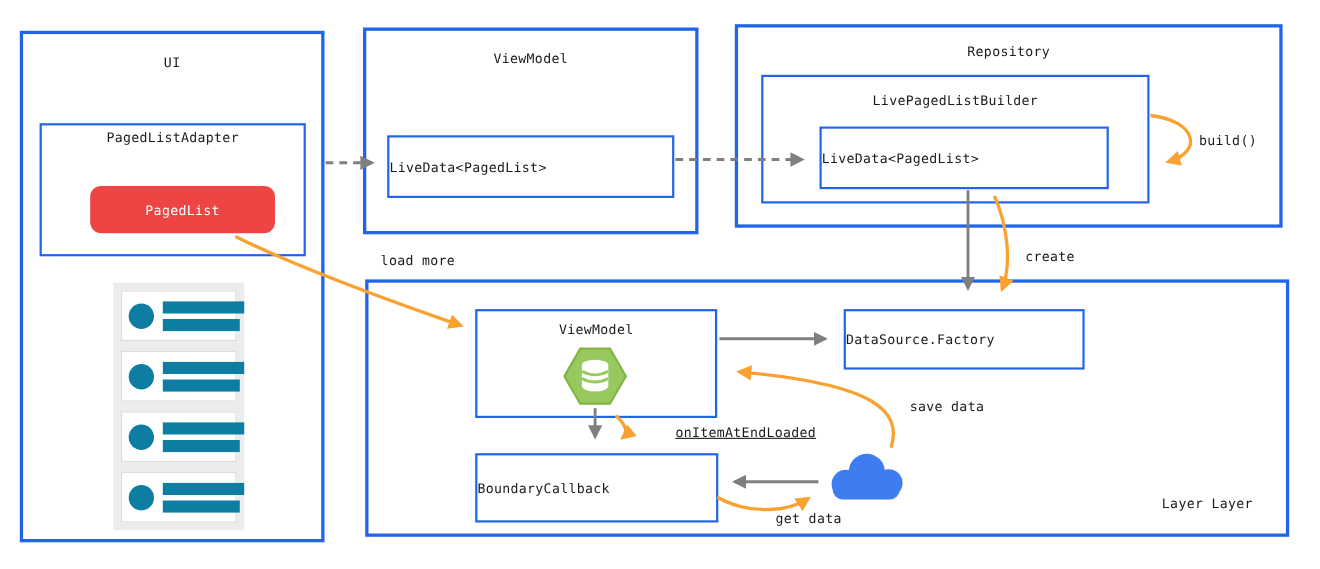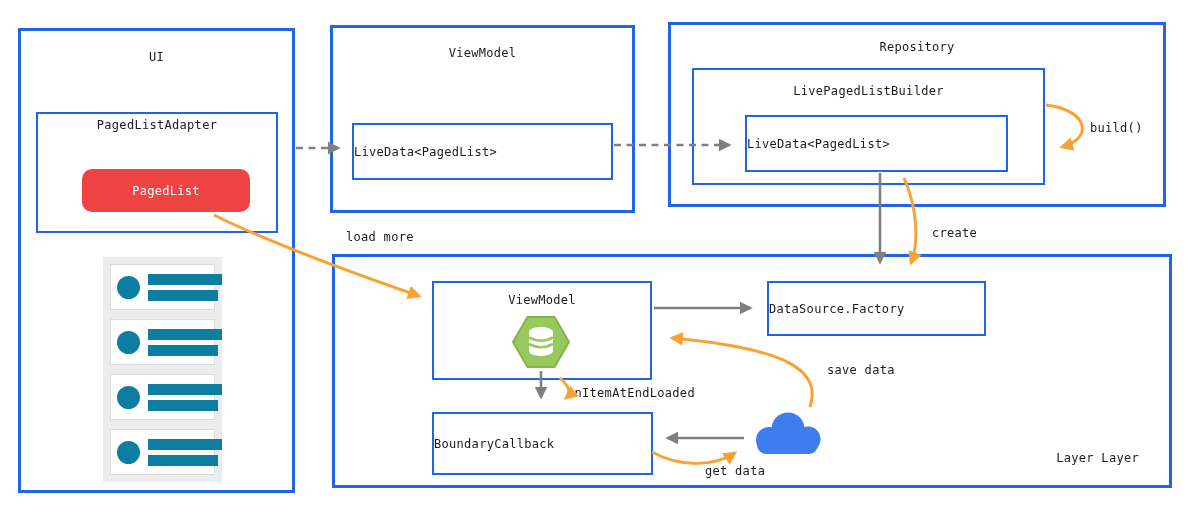--- a/index.html
+++ b/index.html
@@ -111,21 +111,21 @@
   <div class="box inner centered" style="left:767px;top:281px;width:219px;height:55px;">
     <span>DataSource.Factory</span>
   </div>
 
   <div class="box inner centered" style="left:432px;top:412px;width:221px;height:63px;">
     <span>BoundaryCallback</span>
   </div>
 
   <div class="lbl" style="left:932px;top:226px;">create</div>
   <div class="lbl" style="left:827px;top:363px;">save data</div>
-  <div class="lbl" style="left:567px;top:386px;">onItemAtEndLoaded</div>
+  <div class="lbl" style="left:614px;top:386px;text-decoration:underline;">onItemAtEndLoaded</div>
   <div class="lbl" style="left:705px;top:464px;">get data</div>
 
   <svg class="icon-abs" style="left:512px;top:315px;" width="58" height="54" viewBox="0 0 58 54">
     <polygon points="1,27 15.5,2 42.5,2 57,27 42.5,52 15.5,52" fill="#97c95f" stroke="#83b447" stroke-width="2"></polygon>
     <rect x="17" y="17" width="24" height="19" fill="#ffffff"></rect>
     <ellipse cx="29" cy="17" rx="12" ry="5" fill="#ffffff"></ellipse>
     <ellipse cx="29" cy="36" rx="12" ry="5" fill="#ffffff"></ellipse>
     <path d="M17,22.5 Q29,29 41,22.5" fill="none" stroke="#97c95f" stroke-width="2.6"></path>
     <path d="M17,29 Q29,35.5 41,29" fill="none" stroke="#97c95f" stroke-width="2.6"></path>
   </svg>

